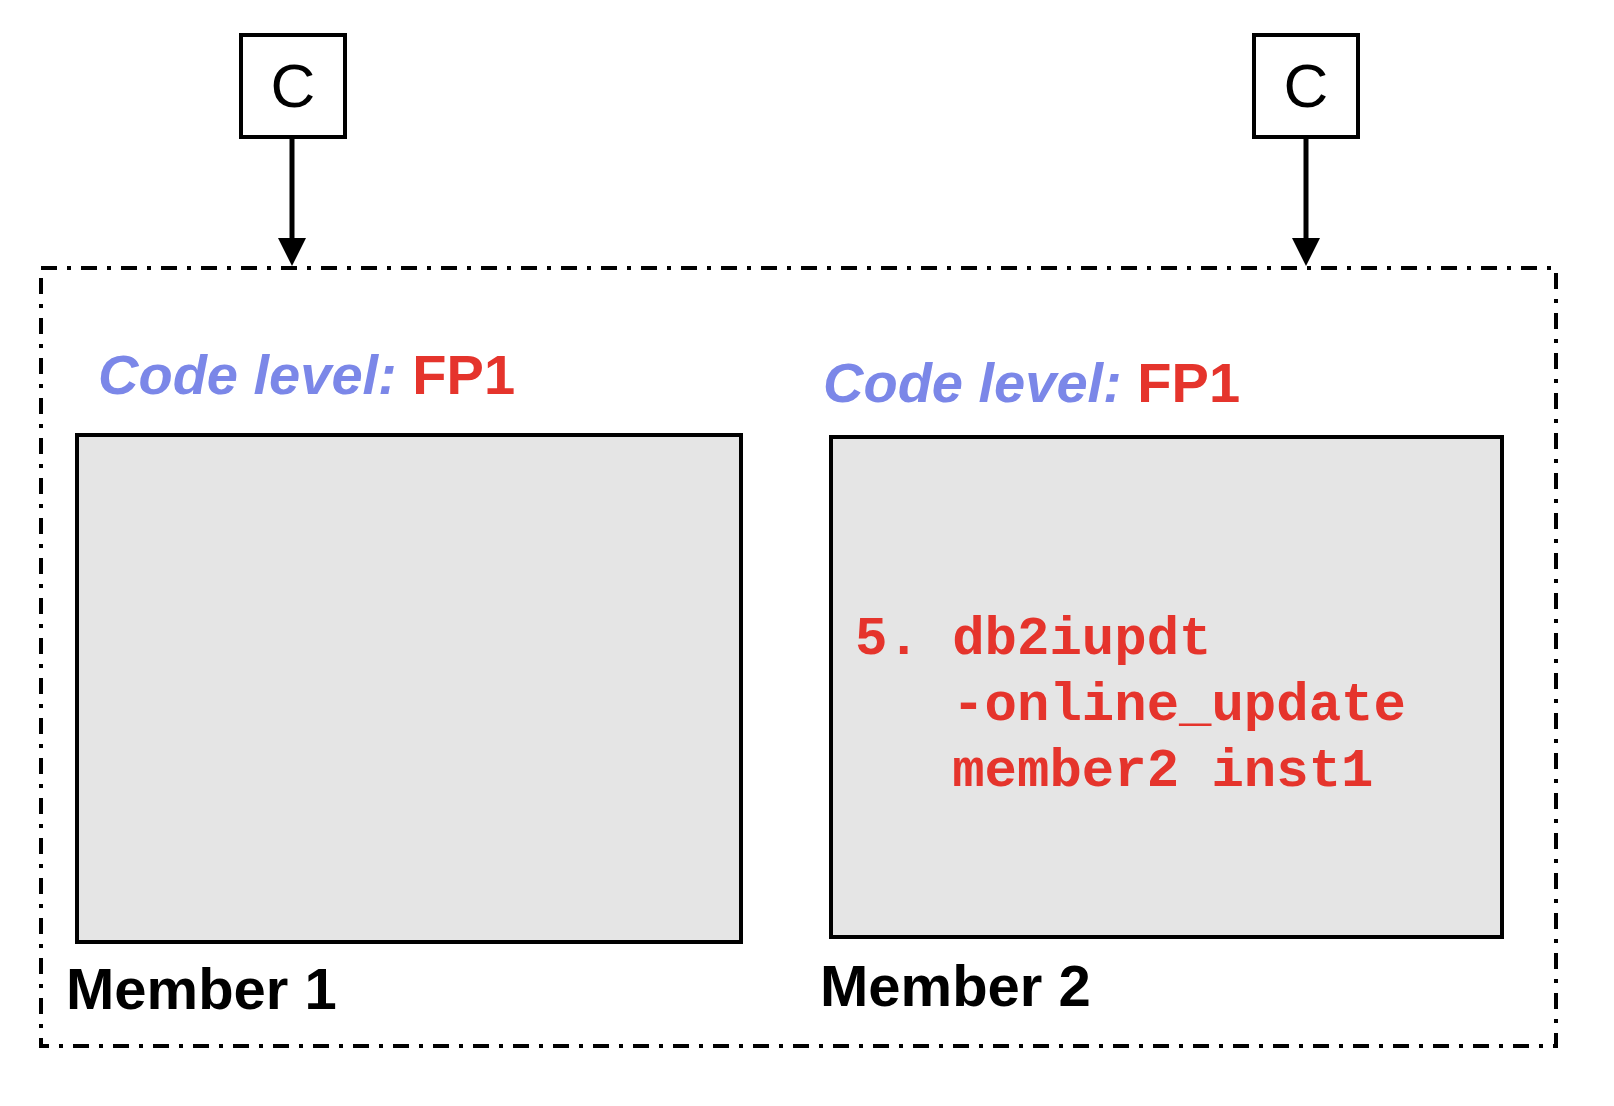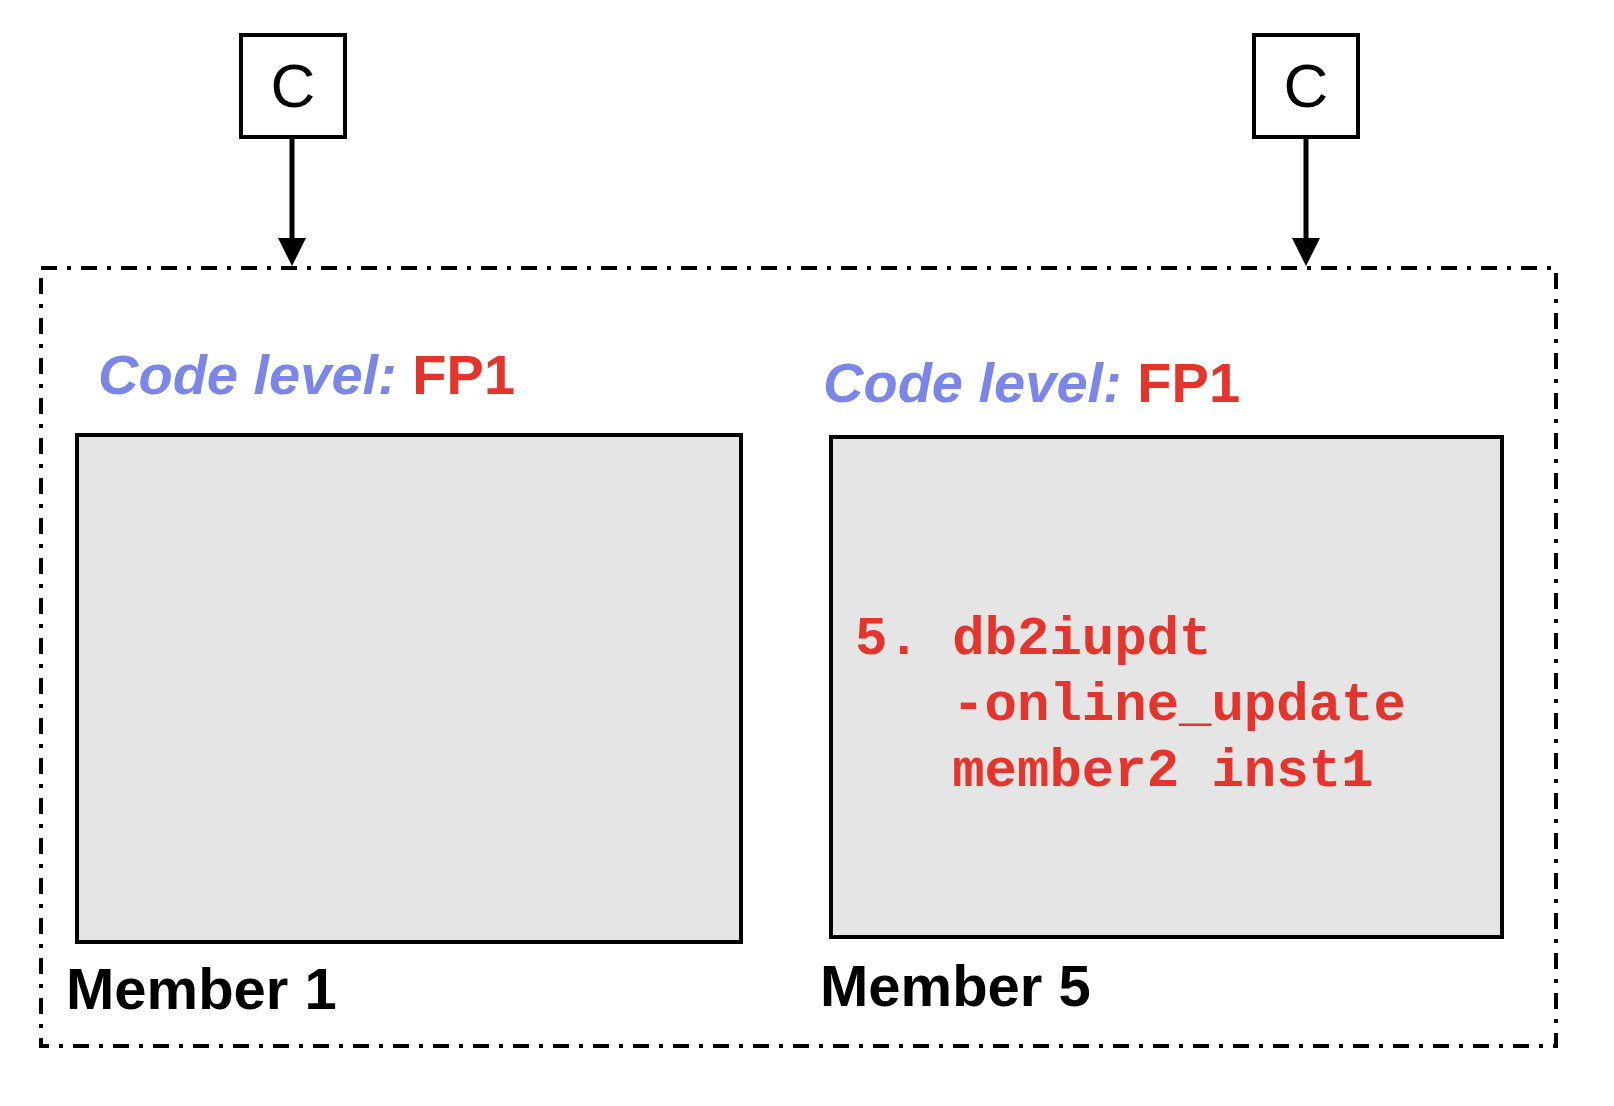--- a/index.html
+++ b/index.html
@@ -120,15 +120,15 @@
 
   <div class="member-box member-box-1"></div>
 
   <div class="member-box member-box-2">
     <pre class="command">5. db2iupdt
    -online_update
    member2 inst1</pre>
   </div>
 
   <div class="member-name member-name-1">Member 1</div>
-  <div class="member-name member-name-2">Member 5</div>
+  <div class="member-name member-name-2">Member 2</div>
 
 </div>
 
 </body></html>

